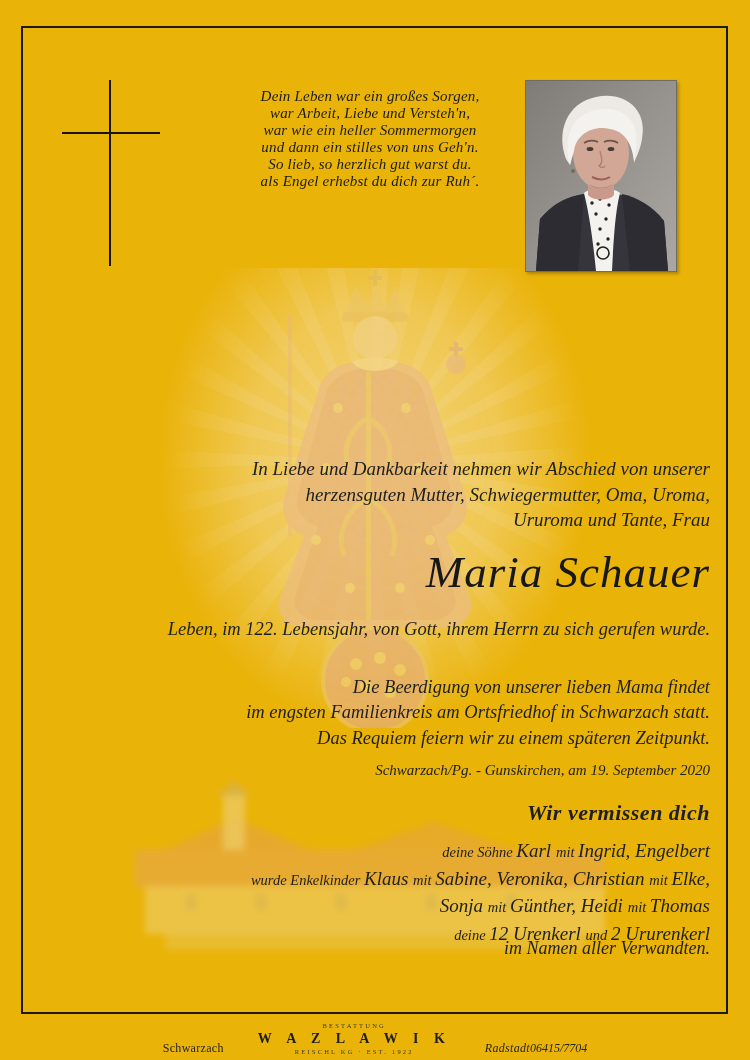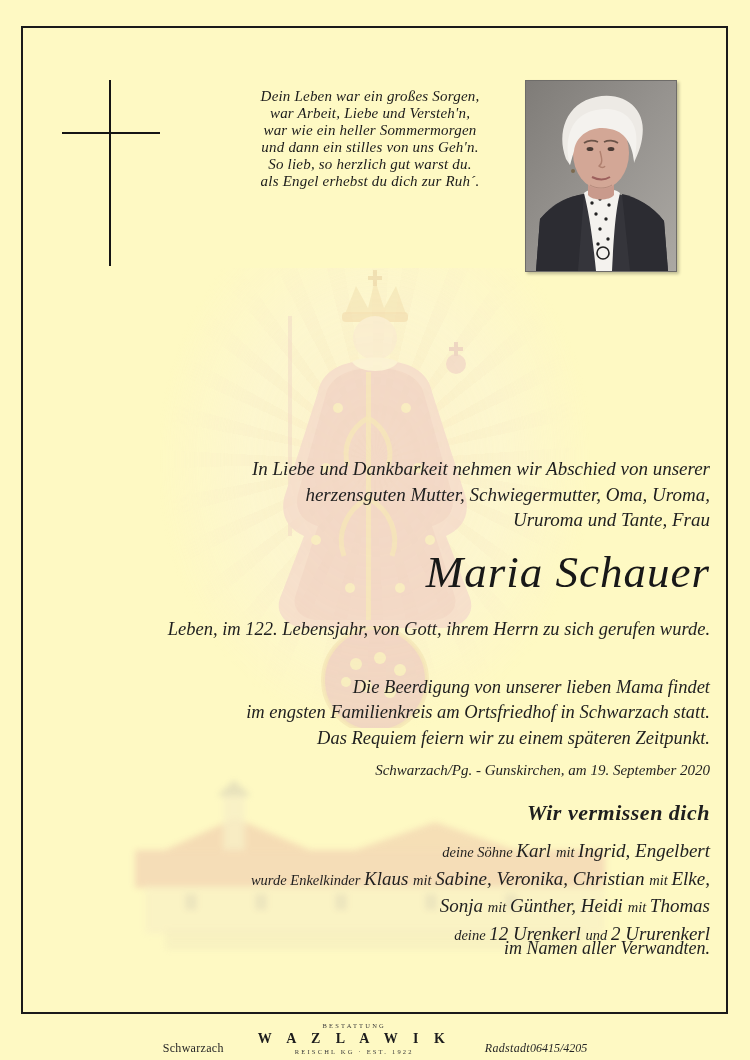--- a/index.html
+++ b/index.html
@@ -1,18 +1,18 @@
 <!DOCTYPE html>
 <html><head>
 <meta charset="utf-8">
 <style>
   * { margin:0; padding:0; box-sizing:border-box; }
   body { background:#ffffff; }
   .page {
-    position:relative; width:750px; height:1060px; background:#fef9c3;
+    position:relative; width:750px; height:1060px; background:#eab308;
     font-family:"Liberation Serif", serif; color:#1f1f1f; overflow:hidden;
   }
   .frame {
     position:absolute; left:21px; top:26px; width:707px; height:988px;
     border:2px solid #1a1a1a; background:transparent;
   }
 
   
   .cross { position:absolute; left:62px; top:80px; width:98px; height:186px; }
   .cross .v { position:absolute; left:47px; top:0; width:2px; height:186px; background:#151515; }
@@ -238,17 +238,17 @@
 
   <div class="footer">
     <span class="place">Schwarzach</span>
     <span class="brand">
       <span class="tiny">BESTATTUNG</span>
       <span class="big">W A Z L A W I K</span>
       <span class="tiny">REISCHL KG · EST. 1922</span>
     </span>
     <span class="right">
       <span class="place">Radstadt</span>
-      <span class="phone">06415/4205</span>
+      <span class="phone">06415/7704</span>
     </span>
   </div>
 
 </div>
 
 </body></html>

